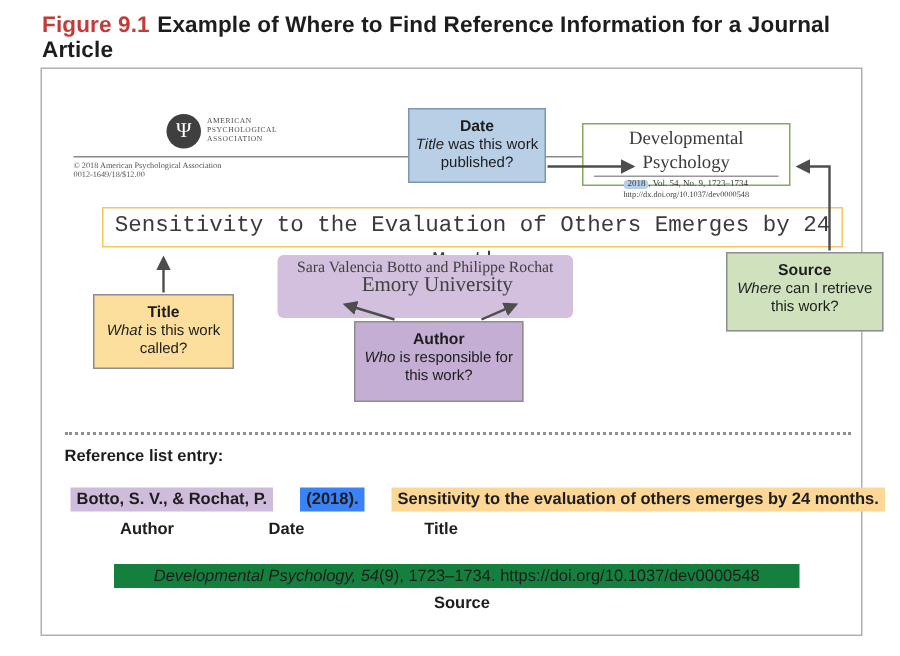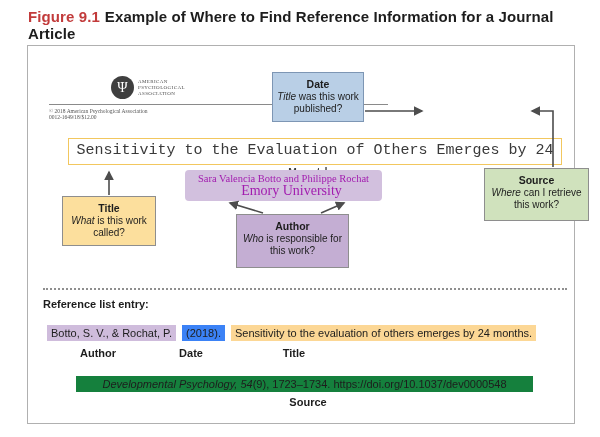--- a/index.html
+++ b/index.html
@@ -26,27 +26,27 @@
 
   .journal-box{position:absolute;left:360px;top:36px;width:139px;height:42px;border:1.5px solid #82a95e;background:#fff;box-sizing:border-box;text-align:center;z-index:1;font-family:"Liberation Serif",serif;color:#3c3c3c;}
   .j-name{font-size:12.5px;line-height:16px;margin-top:1px;}
   .j-rule{border-top:1px solid #999;margin:1px 7px 2px 7px;}
   .j-issue{font-size:6px;line-height:7px;}
   .j-issue .hl-blue{background:#b6d0ea;border-radius:2px;padding:0 2px;}
   .j-doi{font-size:5.5px;line-height:6px;}
 
   .article-title-box{position:absolute;left:40px;top:92px;width:494px;height:27px;border:1.5px solid #f2c75e;background:#fff;box-sizing:border-box;text-align:center;font-family:Liberation Mono, monospace;font-size:15px;line-height:24px;color:#3a3a3a;z-index:1;}
 
-  .authors-bar{position:absolute;left:157px;top:124px;width:197px;height:31px;background:#d2c0de;border-radius:4px;text-align:center;font-family:"Liberation Serif",serif;color:#a21caf;z-index:1;}
+  .authors-bar{position:absolute;left:157px;top:124px;width:197px;height:42px;background:#d2c0de;border-radius:4px;text-align:center;font-family:"Liberation Serif",serif;color:#404040;z-index:1;}
   .a-names{font-size:10.5px;line-height:14px;margin-top:2px;}
   .a-affil{font-size:14px;line-height:9px;margin-left:16px;}
 
   .dotted{position:absolute;left:15px;top:242px;width:524px;height:0;border-top:2px dotted #8f8f8f;}
   .ref-heading{position:absolute;left:15px;top:252px;font-size:11px;font-weight:bold;text-align:right;}
-  .ref-row{position:absolute;left:19px;top:279px;display:flex;gap:6px;font-size:11px;white-space:nowrap;}
+  .ref-row{position:absolute;left:19px;top:279px;display:flex;gap:18px;font-size:11px;white-space:nowrap;font-weight:bold;}
   .hl{padding:2px 4px;}
   .hl.purple{background:#cfbcdc;}
   .hl.blue{background:#3b82f6;}
   .hl.yellow{background:#fcd795;text-align:right;}
   .source-row{position:absolute;left:48px;top:330px;width:457px;text-align:center;background:#15803d;font-size:11px;padding:2px 0;box-sizing:border-box;white-space:nowrap;}
   .ref-label{position:absolute;font-size:11px;font-weight:bold;transform:translateX(-50%);}
 
   .arrows{position:absolute;left:0;top:0;width:546px;height:377px;overflow:visible;pointer-events:none;z-index:3;}
 </style>
 </head>
@@ -74,20 +74,26 @@
   <div class="copyright">
     <div>© 2018 American Psychological Association</div>
     <div>0012-1649/18/$12.00</div>
   </div>
 
   <div class="callout blue">
     <div class="c-title">Date</div>
     <div class="c-q"><i>Title</i><span> was this work published?</span></div>
   </div>
 
+  <div class="journal-box">
+    <div class="j-name">Developmental Psychology</div>
+    <div class="j-rule"></div>
+    <div class="j-issue"><span class="hl-blue">2018</span><span>, Vol. 54, No. 9, 1723–1734</span></div>
+    <div class="j-doi">http://dx.doi.org/10.1037/dev0000548</div>
+  </div>
 
   <div class="article-title-box">
     <span>Sensitivity to the Evaluation of Others Emerges by 24 Months</span>
   </div>
 
   <div class="authors-bar">
     <div class="a-names">Sara Valencia Botto and Philippe Rochat</div>
     <div class="a-affil">Emory University</div>
   </div>
 

